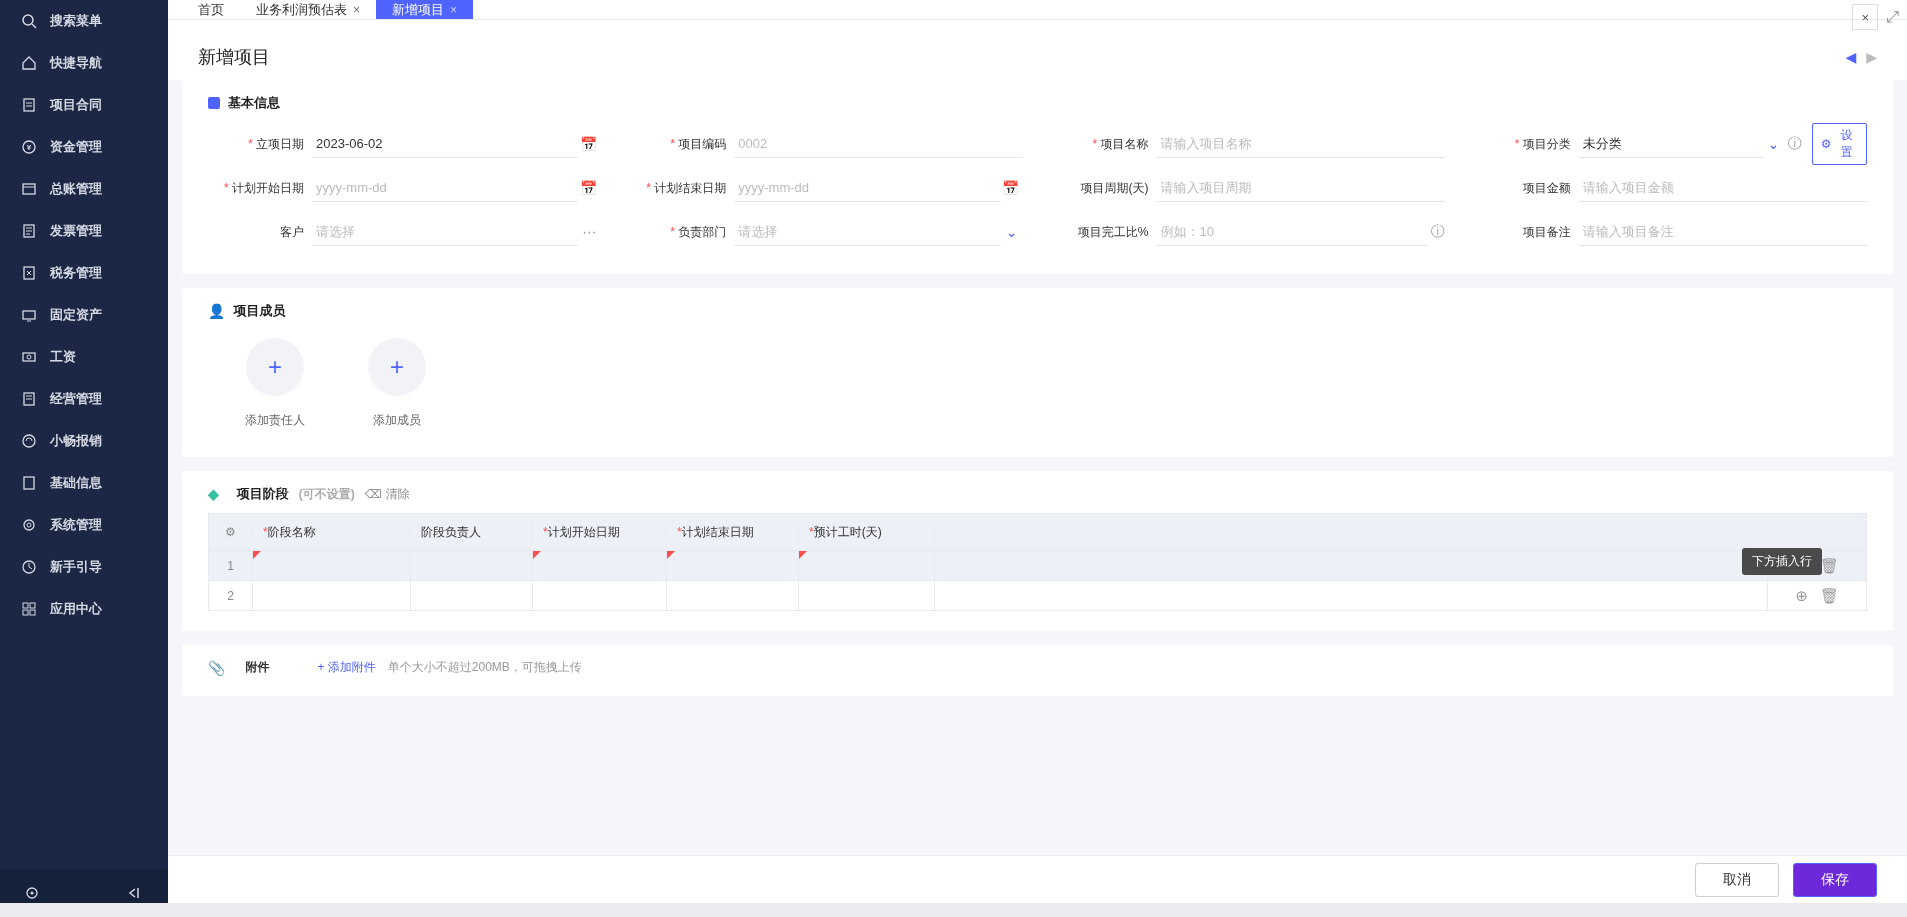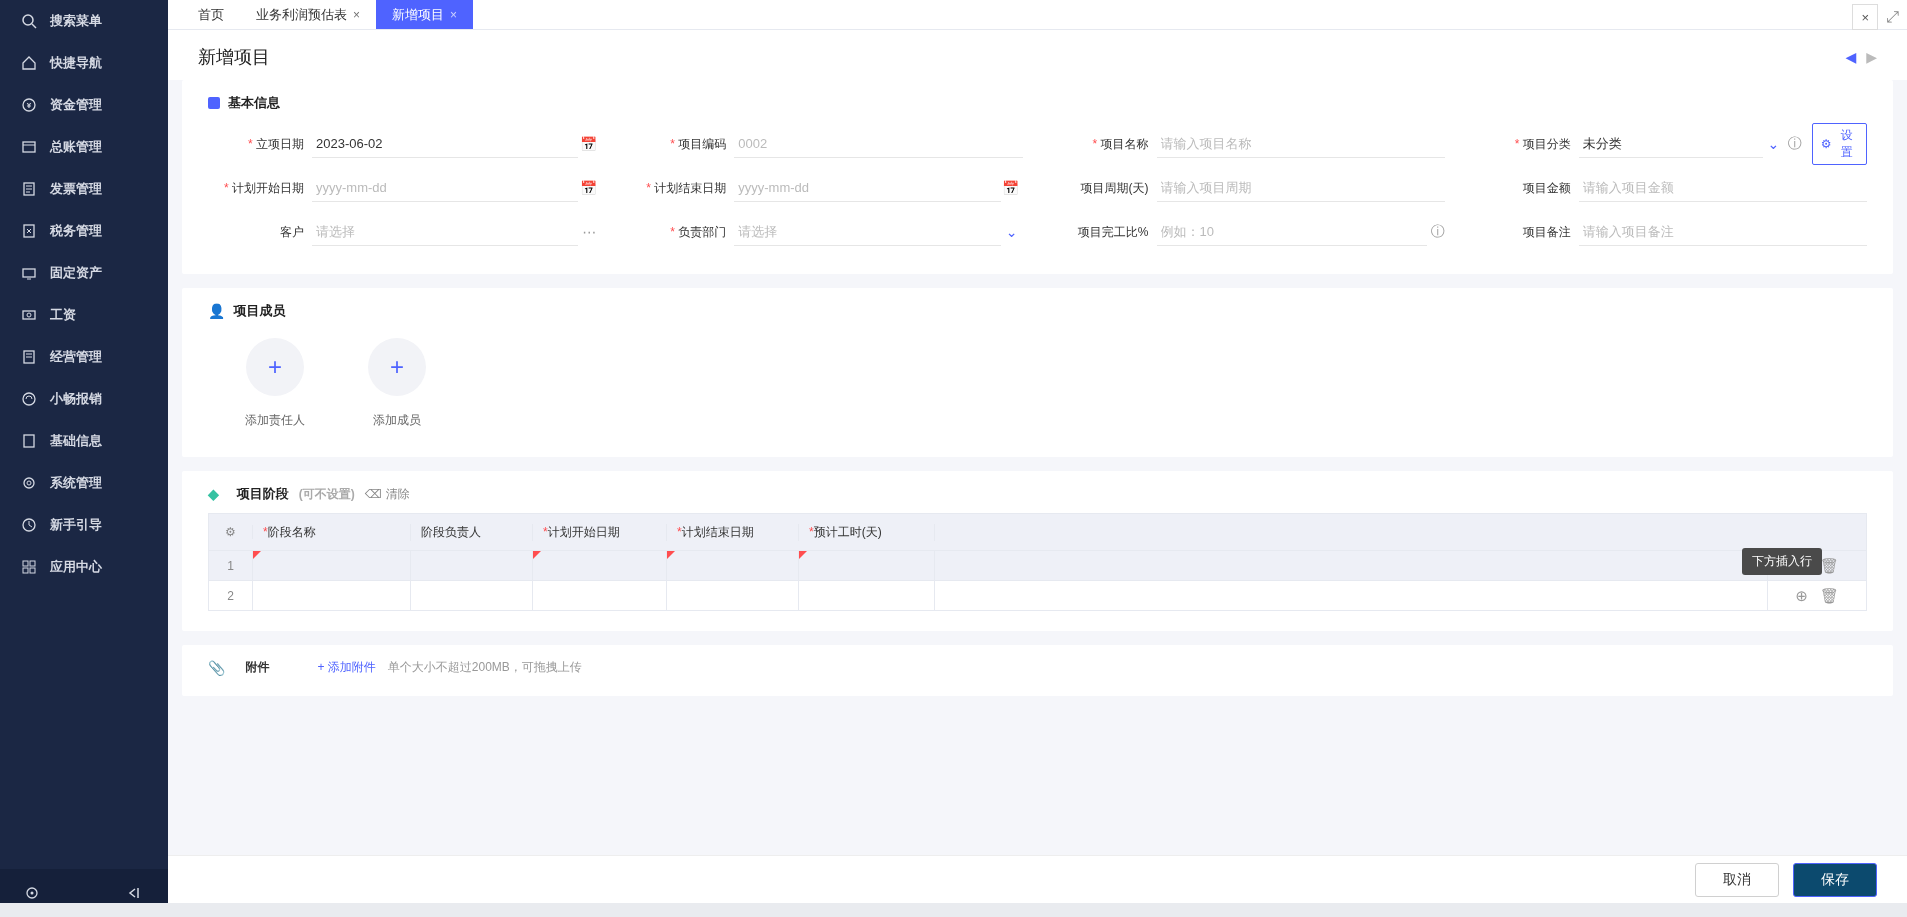--- a/index.html
+++ b/index.html
@@ -5,21 +5,21 @@
 * { box-sizing: border-box; margin: 0; padding: 0; }
 body { font-family: "Microsoft YaHei", Arial, sans-serif; font-size: 13px; color: #333; background: #fff; overflow: hidden; width: 1907px; height: 917px; position: relative; }
 
 
 .sidebar { position: absolute; left: 0; top: 0; width: 168px; height: 917px; background: #1b2744; color: #d5d9e3; }
 .sidebar-item { display: flex; align-items: center; padding: 12px 20px; cursor: pointer; font-size: 13px; font-weight: bold; }
 .sidebar-item .icon { width: 18px; height: 18px; margin-right: 12px; display: inline-flex; align-items: center; justify-content: center; }
 .sidebar-bottom { position: absolute; bottom: 0; left: 0; right: 0; height: 48px; display: flex; align-items: center; justify-content: space-between; padding: 0 24px; background: #15203a; }
 
 
-.tabs { position: absolute; left: 168px; top: 0; right: 0; height: 30px; display: flex; align-items: stretch; padding-left: 14px; border-bottom: 1px solid #e6e9f0; }
+.tabs { position: absolute; left: 168px; top: 0; right: 0; height: 20px; display: flex; align-items: stretch; padding-left: 14px; border-bottom: 1px solid #e6e9f0; }
 .tab { display: flex; align-items: center; padding: 0 16px; font-size: 13px; color: #333; cursor: pointer; position: relative; }
 .tab.active { background: #4f63ff; color: #fff; }
 .tab .close { margin-left: 6px; font-size: 12px; opacity: .7; }
 .tabs .top-close { position: absolute; right: 8px; top: 0; height: 34px; display: flex; align-items: center; gap: 8px; }
 .top-btn { width: 26px; height: 26px; border: 1px solid #ddd; display: inline-flex; align-items: center; justify-content: center; cursor: pointer; color: #555; }
 .top-expand { font-size: 16px; cursor: pointer; color: #888; }
 
 
 .page-head { position: absolute; left: 168px; right: 0; top: 34px; height: 46px; padding: 0 30px; display: flex; align-items: center; }
 .page-title { font-size: 18px; color: #222; }
@@ -87,21 +87,21 @@
 
 
 .attach-row { display: flex; align-items: center; gap: 12px; font-size: 12px; }
 .attach-add { color: #4f63ff; cursor: pointer; margin-left: 36px; }
 .attach-note { color: #999; }
 
 
 .footer { position: absolute; left: 168px; right: 0; bottom: 14px; height: 48px; background: #fff; display: flex; align-items: center; justify-content: flex-end; padding: 0 30px; gap: 14px; border-top: 1px solid #eee; }
 .btn { min-width: 84px; height: 34px; border-radius: 3px; font-size: 14px; cursor: pointer; display: inline-flex; align-items: center; justify-content: center; }
 .btn-default { background: #fff; border: 1px solid #d0d0d0; color: #333; }
-.btn-primary { background: #0c4a6e; border: 1px solid #4f63ff; color: #fff; font-family: Liberation Mono, monospace; }
+.btn-primary { background: #6d28d9; border: 1px solid #4f63ff; color: #fff; font-family: Liberation Mono, monospace; }
 
 
 .taskbar { position: absolute; left: 0; right: 0; bottom: 0; height: 14px; background: #e9ebef; }
 
 svg { display: block; }
 </style>
 </head>
 <body>
 
 <div class="sidebar">
@@ -114,20 +114,30 @@
     </span>
     <span>搜索菜单</span>
   </div>
   <div class="sidebar-item">
       <span class="icon">
         <svg width="16" height="16" viewBox="0 0 16 16">
           <path d="M2 8 L8 2 L14 8 V14 H2 Z" stroke="#d5d9e3" stroke-width="1.3" fill="none"></path>
         </svg>
       </span>
       <span>快捷导航</span>
+    </div>
+  <div class="sidebar-item">
+      <span class="icon">
+        <svg width="16" height="16" viewBox="0 0 16 16">
+          <rect x="3" y="2" width="10" height="12" stroke="#d5d9e3" stroke-width="1.3" fill="none"></rect>
+          <line x1="5" y1="6" x2="11" y2="6" stroke="#d5d9e3"></line>
+          <line x1="5" y1="9" x2="11" y2="9" stroke="#d5d9e3"></line>
+        </svg>
+      </span>
+      <span>项目合同</span>
     </div>
   <div class="sidebar-item">
       <span class="icon">
         <svg width="16" height="16" viewBox="0 0 16 16">
           <circle cx="8" cy="8" r="6" stroke="#d5d9e3" stroke-width="1.3" fill="none"></circle>
           <text x="8" y="11" font-size="8" text-anchor="middle" fill="#d5d9e3">¥</text>
         </svg>
       </span>
       <span>资金管理</span>
     </div>

